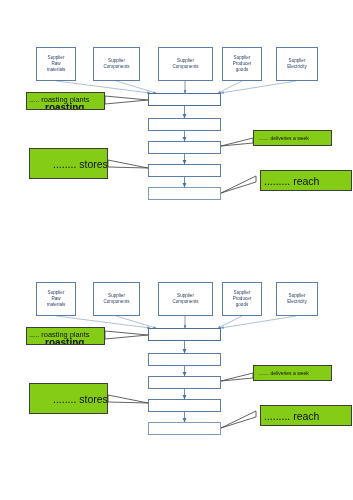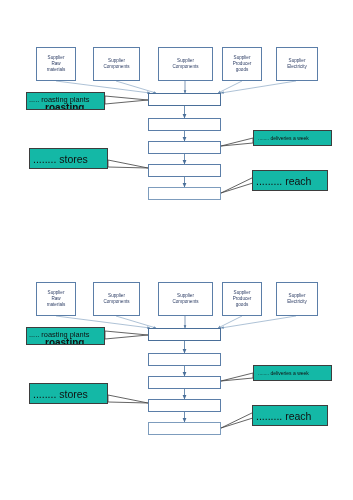--- a/index.html
+++ b/index.html
@@ -80,21 +80,21 @@
   .cb-2 { top: 108px; }
   .cb-3 { top: 131px; }
   .cb-4 { top: 154px; }
   .cb-5 { top: 177px; border-color: #7d9cbd; }
 
   
   .callout {
     position: absolute;
     box-sizing: border-box;
     border: 1px solid #3d3d3d;
-    background: #14b8a6;
+    background: #84cc16;
     color: #111111;
     display: flex;
     align-items: center;
     overflow: hidden;
   }
   .callout-text {
     white-space: nowrap;
     padding-left: 3px;
   }
 
@@ -120,36 +120,37 @@
     top: 8.5px;
     font-size: 10px;
     font-weight: 600;
     white-space: nowrap;
   }
 
   .co-stores {
     left: 29px;
     top: 138px;
     width: 79px;
-    height: 21px;
+    height: 31px;
+    padding-left: 20px;
   }
   .co-stores .callout-text { font-size: 10.5px; }
 
   .co-deliveries {
     left: 253px;
     top: 120px;
     width: 79px;
     height: 16px;
   }
   .co-deliveries .callout-text { font-size: 5px; padding-left: 4px; }
 
   .co-reach {
-    left: 252px;
+    left: 260px;
     top: 160px;
-    width: 76px;
+    width: 92px;
     height: 21px;
   }
   .co-reach .callout-text { font-size: 10.5px; }
 </style>
 </head>
 <body>
 
 <div class="page">
 
   <div class="diagram diagram-1">

